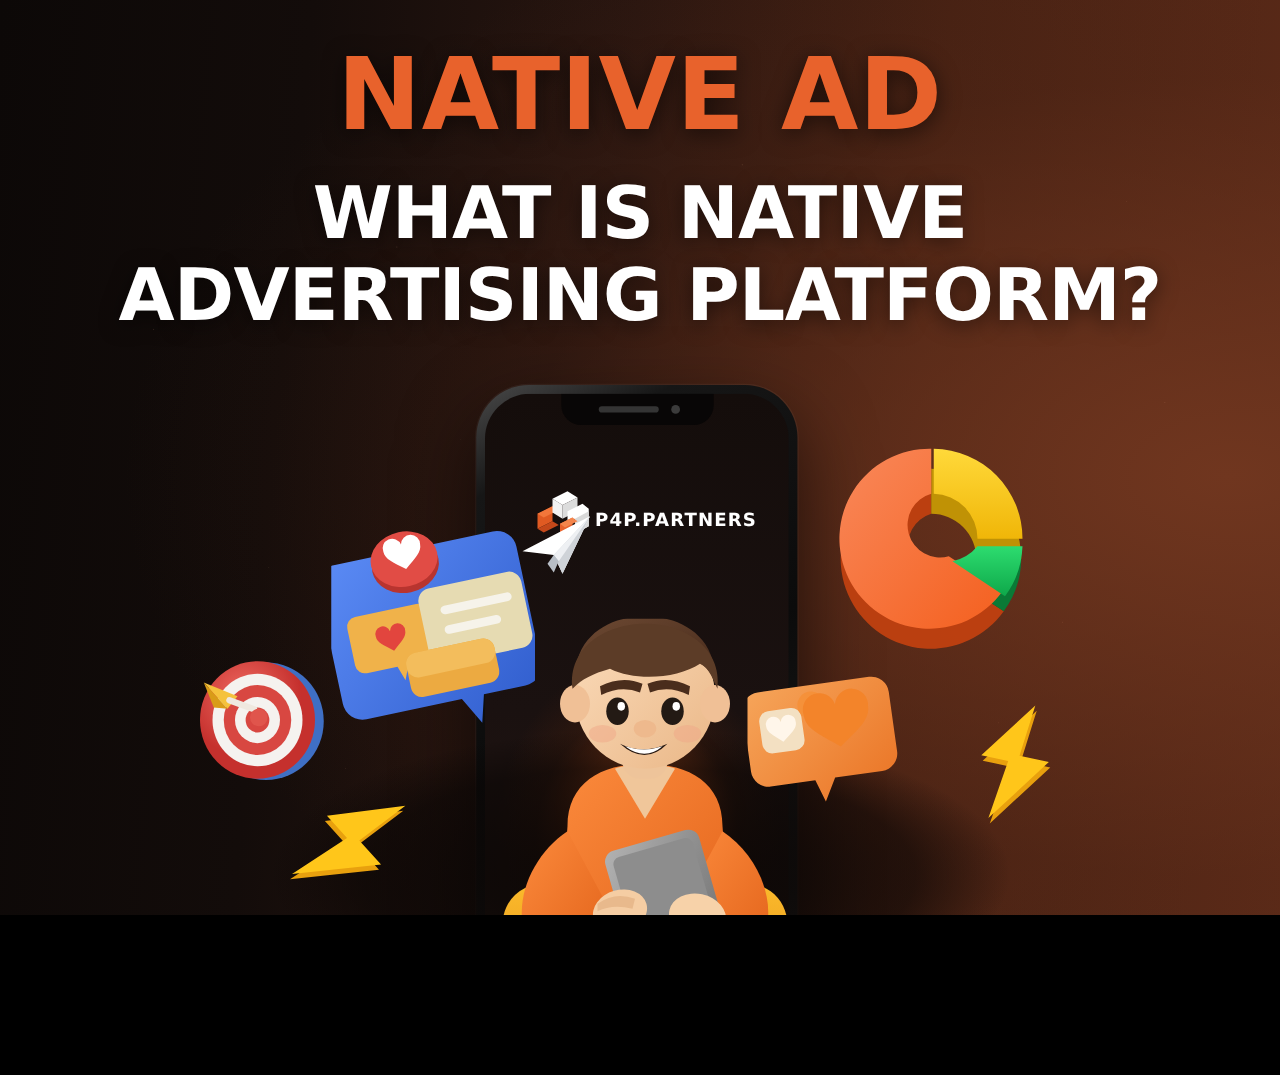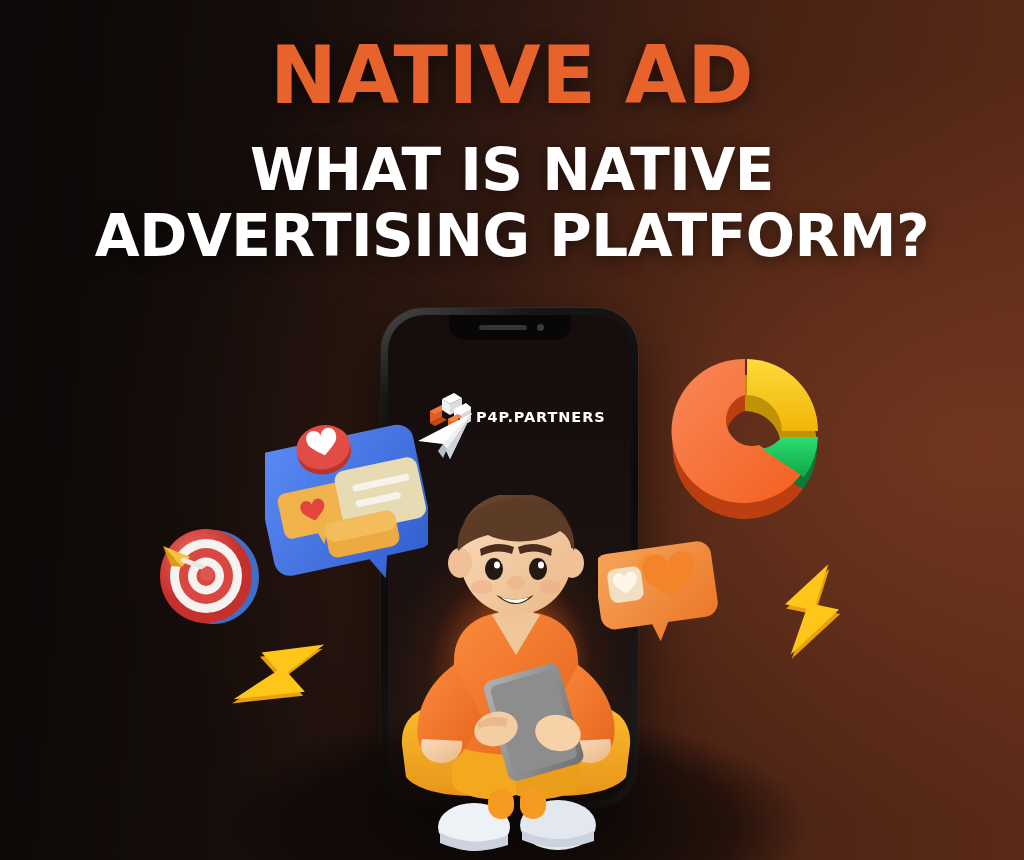--- a/index.html
+++ b/index.html
@@ -2,21 +2,21 @@
 <html><head>
 <meta charset="utf-8">
 <title>Native Ad Promo</title>
 <style>
   * { margin:0; padding:0; box-sizing:border-box; }
   html,body { width:1024px; height:860px; overflow:hidden; background:#000; }
   body { font-family:"Liberation Sans", sans-serif; }
 
   .poster{
     position:relative;
-    width:1024px; height:860px;
+    width:1024px; height:732px;
     overflow:hidden;
     background:
       radial-gradient(120% 95% at 96% 52%, #70361f 0%, #57291734 46%, #0000 72%),
       linear-gradient(95deg, #0c0807 0%, #130c0a 23%, #2a1610 47%, #462113 70%, #5b2a18 100%);
   }
 
   
   .speckle{
     position:absolute; inset:0;
     opacity:.5;

